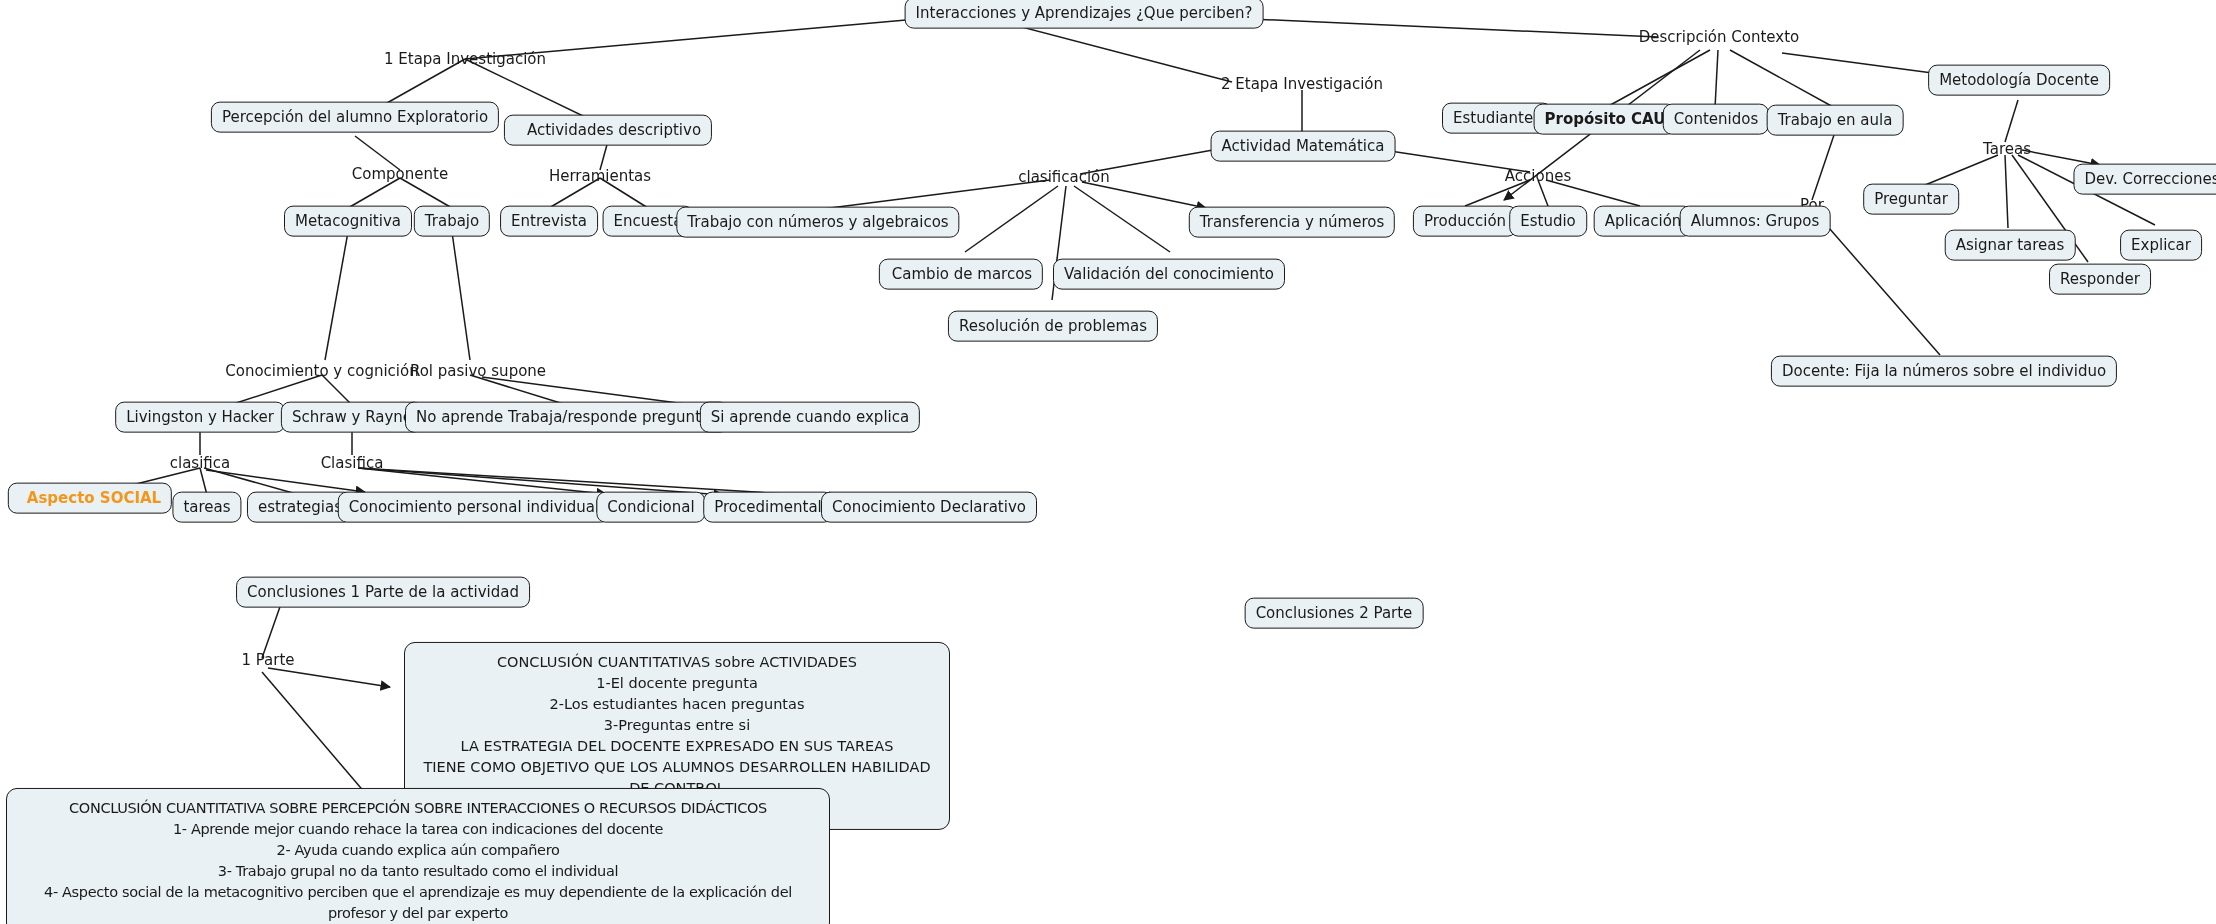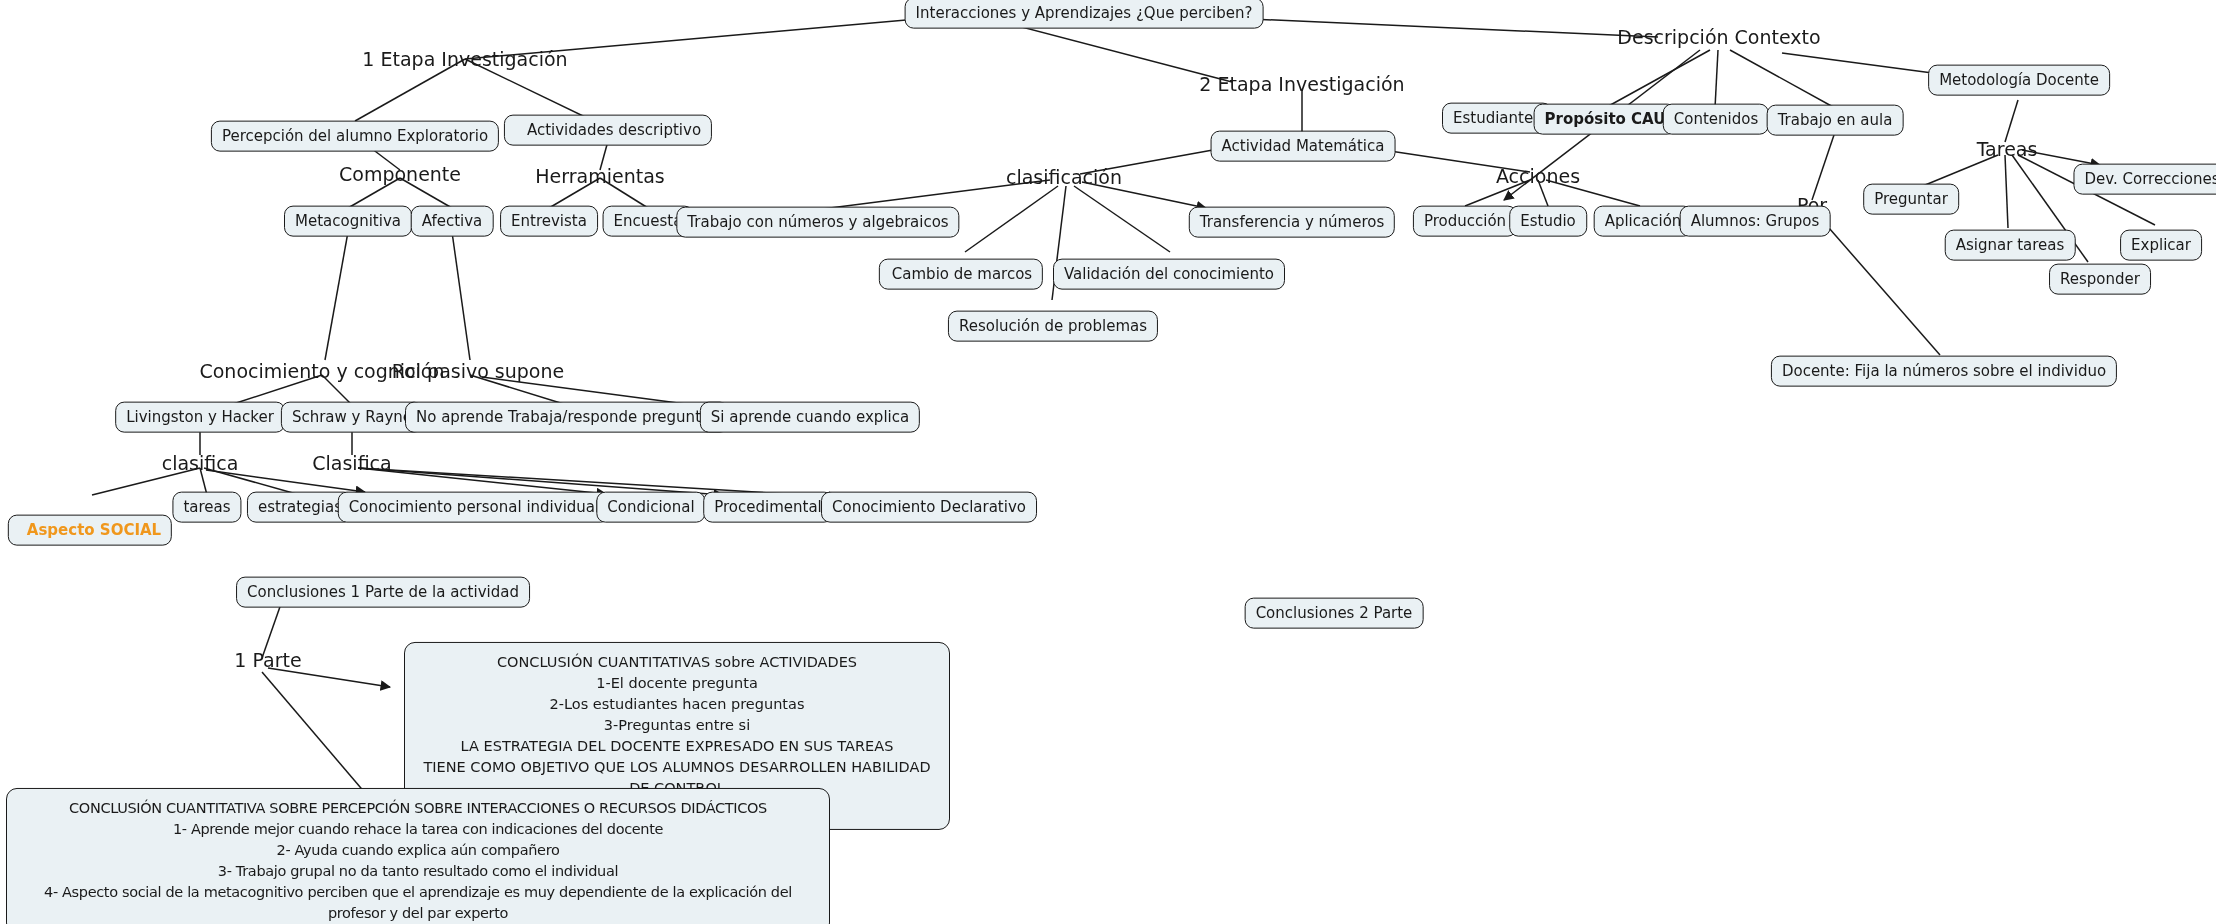--- a/index.html
+++ b/index.html
@@ -48,21 +48,21 @@
     line-height: 1.45;
     font-size: 14.5px;
   }
   .node.block.narrow {
     font-size: 14.5px;
     letter-spacing: -0.35px;
   }
   .label {
     position: absolute;
     color: #1a1a1a;
-    font-size: 19px;
+    font-size: 15px;
     white-space: nowrap;
     background: transparent;
     transform: translate(-50%, -50%);
   }
 </style>
 </head>
 <body>
 
 <div id="canvas">
 
@@ -144,43 +144,43 @@
       <path d="M 262 672 L 395 828"></path>
     </g>
   </svg>
 
   <div class="node" style="left:1084px; top:13px;">Interacciones y Aprendizajes ¿Que perciben?</div>
 
   <div class="label" style="left:465px; top:59px;">1 Etapa Investigación</div>
   <div class="label" style="left:1302px; top:84px;">2   Etapa Investigación</div>
   <div class="label" style="left:1719px; top:37px;">Descripción Contexto</div>
 
-  <div class="node" style="left:355px; top:136px;">Percepción del alumno Exploratorio</div>
+  <div class="node" style="left:355px; top:117px;">Percepción del alumno Exploratorio</div>
   <div class="node" style="left:608px; top:130px;padding-left:22px;">Actividades descriptivo</div>
 
   <div class="label" style="left:400px; top:174px;">Componente</div>
   <div class="label" style="left:600px; top:176px;">Herramientas</div>
 
   <div class="node" style="left:348px; top:221px;">Metacognitiva</div>
-  <div class="node" style="left:452px; top:221px;">Afectiva</div>
+  <div class="node" style="left:452px; top:221px;">Trabajo</div>
   <div class="node" style="left:549px; top:221px;">Entrevista</div>
   <div class="node" style="left:648px; top:221px;">Encuesta</div>
 
   <div class="label" style="left:322px; top:371px;">Conocimiento y cognición</div>
   <div class="label" style="left:478px; top:371px;">Rol pasivo supone</div>
 
   <div class="node" style="left:200px; top:417px;">Livingston y Hacker</div>
   <div class="node" style="left:352px; top:417px;">Schraw y Rayne</div>
   <div class="node" style="left:567px; top:417px;">No aprende Trabaja/responde preguntas</div>
   <div class="node" style="left:810px; top:417px;">Si aprende cuando explica</div>
 
   <div class="label" style="left:200px; top:463px;">clasifica</div>
   <div class="label" style="left:352px; top:463px;">Clasifica</div>
 
-  <div class="node social" style="left:90px; top:530px;padding-left:18px;">Aspecto SOCIAL</div>
+  <div class="node social" style="left:90px; top:498px;padding-left:18px;">Aspecto SOCIAL</div>
   <div class="node" style="left:207px; top:507px;">tareas</div>
   <div class="node" style="left:300px; top:507px;">estrategias</div>
   <div class="node" style="left:474px; top:507px;">Conocimiento personal individual</div>
   <div class="node" style="left:651px; top:507px;">Condicional</div>
   <div class="node" style="left:768px; top:507px;">Procedimental</div>
   <div class="node" style="left:929px; top:507px;">Conocimiento Declarativo</div>
 
   <div class="node" style="left:1303px; top:146px;">Actividad Matemática</div>
   <div class="label" style="left:1064px; top:177px;">clasificación</div>
   <div class="label" style="left:1538px; top:176px;">Acciones</div>

